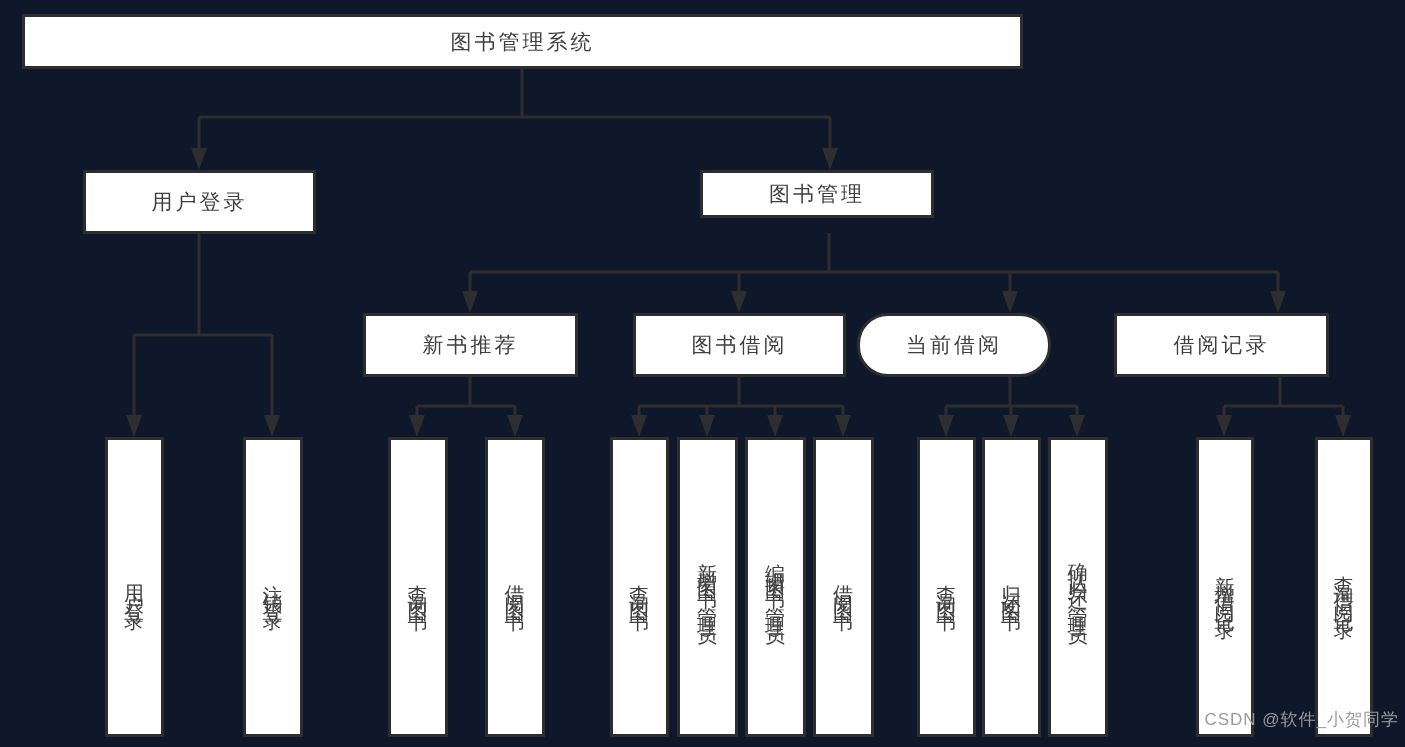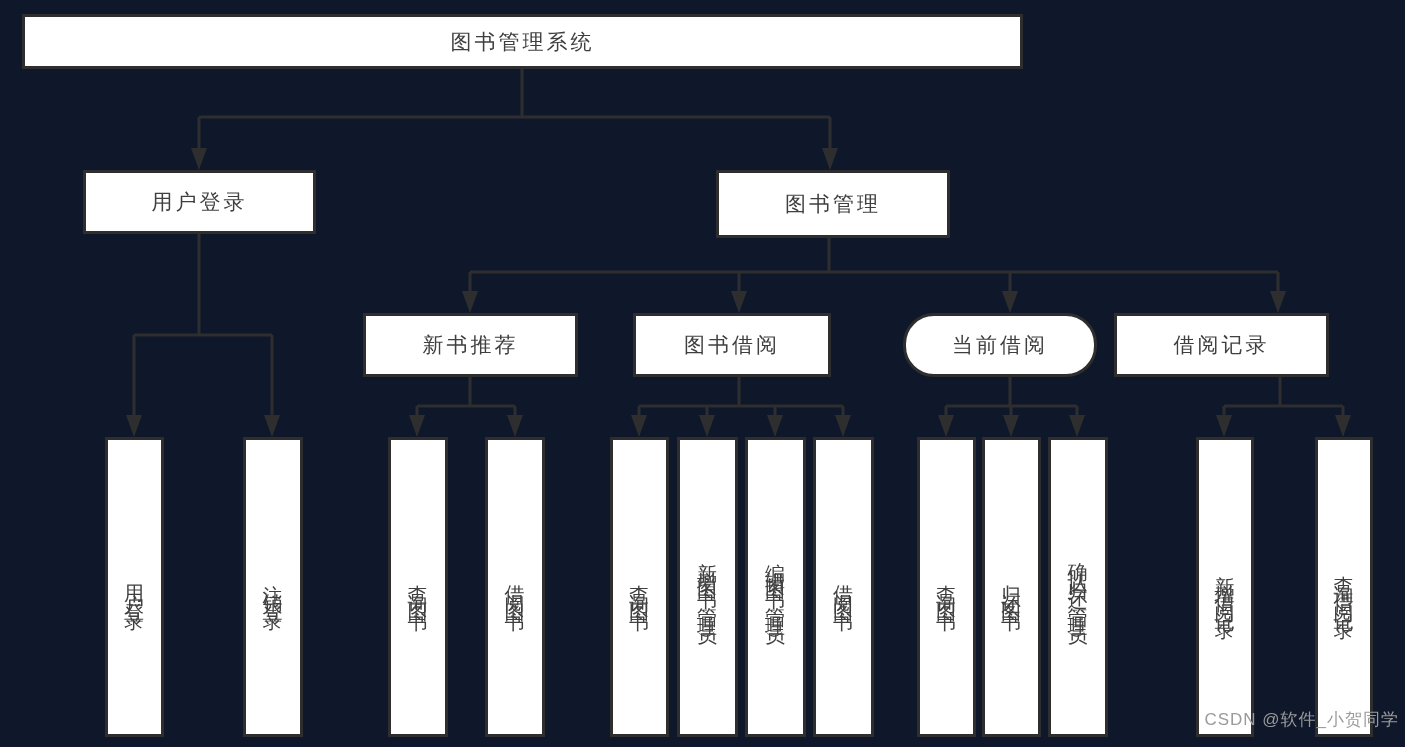--- a/index.html
+++ b/index.html
@@ -98,31 +98,31 @@
     </g>
   </svg>
 
   <div class="box hbox" style="left:22px; top:14px; width:1001px; height:55px;">
     <span>图书管理系统</span>
   </div>
 
   <div class="box hbox" style="left:83px; top:170px; width:233px; height:64px;">
     <span>用户登录</span>
   </div>
-  <div class="box hbox" style="left:716px; top:170px; width:234px; height:68px;font-family:Liberation Serif, serif;">
+  <div class="box hbox" style="left:700px; top:170px; width:234px; height:48px;font-family:Liberation Serif, serif;">
     <span>图书管理</span>
   </div>
 
   <div class="box hbox" style="left:363px; top:313px; width:215px; height:64px;text-align:center;">
     <span>新书推荐</span>
   </div>
-  <div class="box hbox" style="left:633px; top:313px; width:198px; height:64px;">
+  <div class="box hbox" style="left:633px; top:313px; width:213px; height:64px;">
     <span>图书借阅</span>
   </div>
-  <div class="box hbox" style="left:903px; top:313px; width:194px; height:64px;border-radius:31px;">
+  <div class="box hbox" style="left:857px; top:313px; width:194px; height:64px;border-radius:31px;">
     <span>当前借阅</span>
   </div>
   <div class="box hbox" style="left:1114px; top:313px; width:215px; height:64px;">
     <span>借阅记录</span>
   </div>
 
   <div class="box leaf" style="left:105px; width:59px;">
     <span class="vtext">用户登录</span>
   </div>
   <div class="box leaf" style="left:243px; width:60px;">

